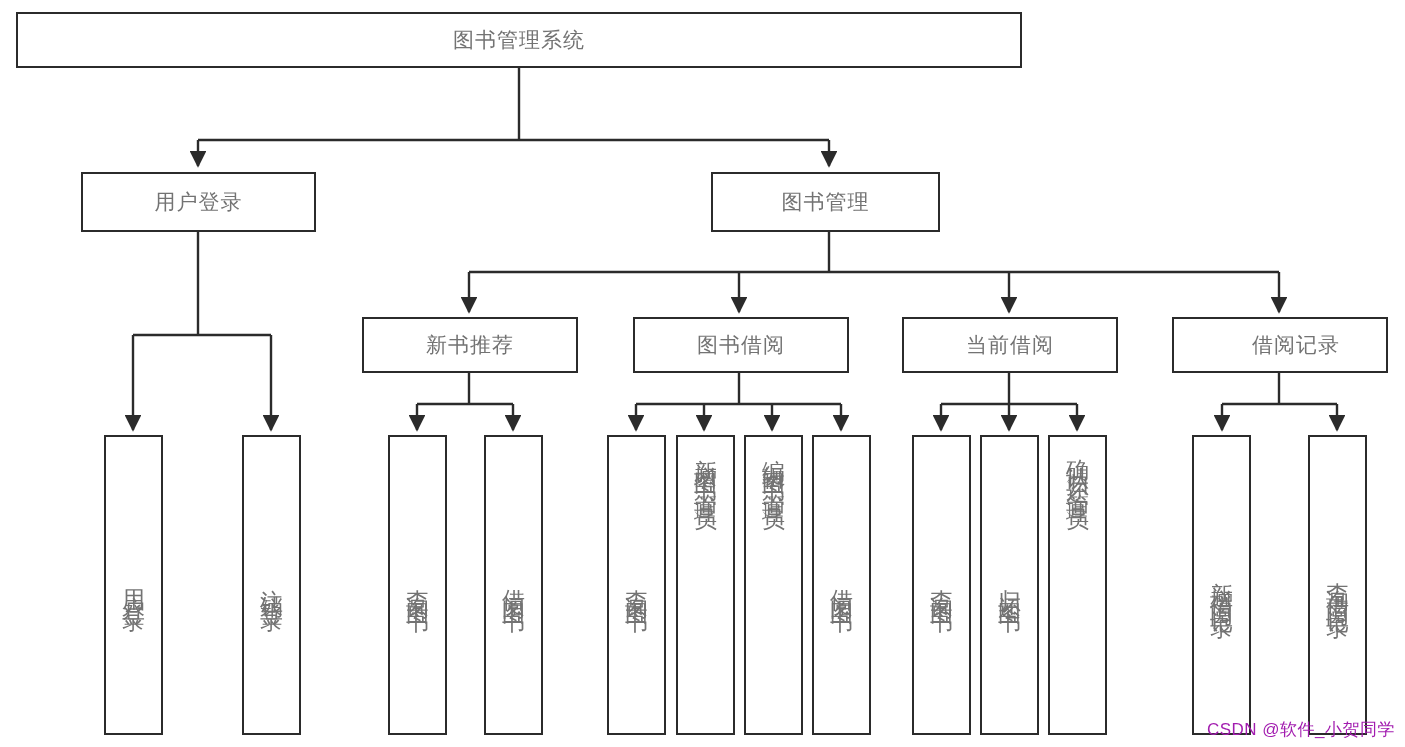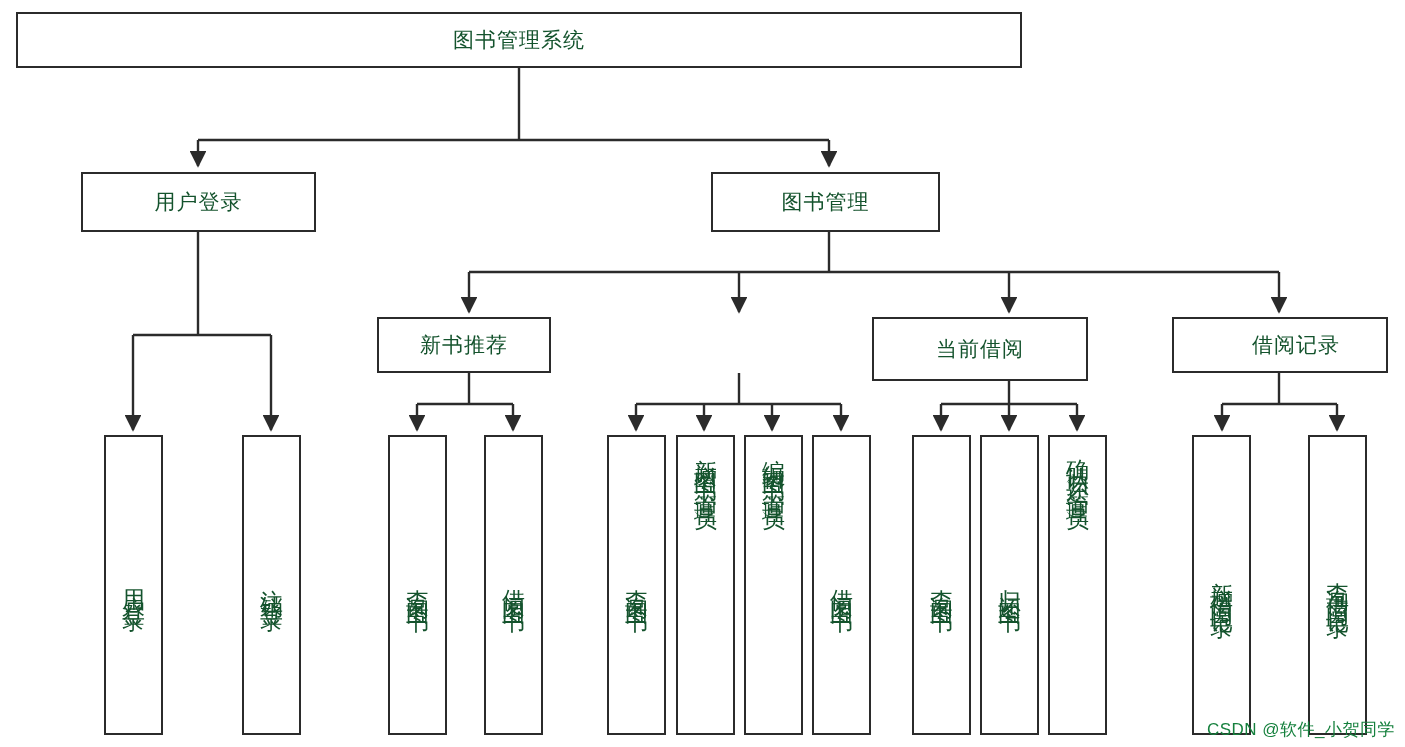--- a/index.html
+++ b/index.html
@@ -21,21 +21,21 @@
     color:#3a3a3a;
     display:flex;
     align-items:center;
     justify-content:center;
     z-index:2;
   }
   .node .lbl{
     display:block;
     line-height:1.28;
     white-space:pre;
-    color:#14532d;
+    color:#737373;
   }
   
   .h-node .lbl{font-size:21px;letter-spacing:1px;}
   .root .lbl{font-size:21px;letter-spacing:1px;}
 
   
   .v-node{
     align-items:flex-start;
     justify-content:center;
     padding-top:4px;
@@ -47,21 +47,21 @@
     letter-spacing:7px;
     line-height:1;
   }
   .v-node.centered{align-items:center;padding-top:0;}
 
   #watermark{
     position:absolute;
     right:10px;
     bottom:6px;
     font-size:17px;
-    color:#15803d;
+    color:#a21caf;
     letter-spacing:0.5px;
     z-index:5;
     white-space:nowrap;
     text-align:right;
   }
 </style>
 </head>
 <body>
 
 <div id="stage">
@@ -121,24 +121,27 @@
     <span class="lbl">图书管理系统</span>
   </div>
 
   <div class="node h-node" style="left:81px;top:172px;width:235px;height:60px;">
     <span class="lbl">用户登录</span>
   </div>
   <div class="node h-node" style="left:711px;top:172px;width:229px;height:60px;">
     <span class="lbl">图书管理</span>
   </div>
 
-  <div class="node h-node" style="left:362px;top:317px;width:174px;height:56px;margin-left:15px;">
+  <div class="node h-node" style="left:362px;top:317px;width:216px;height:56px;">
     <span class="lbl">新书推荐</span>
   </div>
-  <div class="node h-node" style="left:872px;top:317px;width:216px;height:64px;text-align:center;">
+  <div class="node h-node" style="left:633px;top:317px;width:216px;height:56px;">
+    <span class="lbl">图书借阅</span>
+  </div>
+  <div class="node h-node" style="left:902px;top:317px;width:216px;height:56px;text-align:center;">
     <span class="lbl">当前借阅</span>
   </div>
   <div class="node h-node" style="left:1172px;top:317px;width:216px;height:56px;padding-left:32px;">
     <span class="lbl">借阅记录</span>
   </div>
 
   <div class="node v-node centered" style="left:104px;top:435px;width:59px;height:300px;">
     <span class="lbl">用户登录</span>
   </div>
   <div class="node v-node centered" style="left:242px;top:435px;width:59px;height:300px;">

